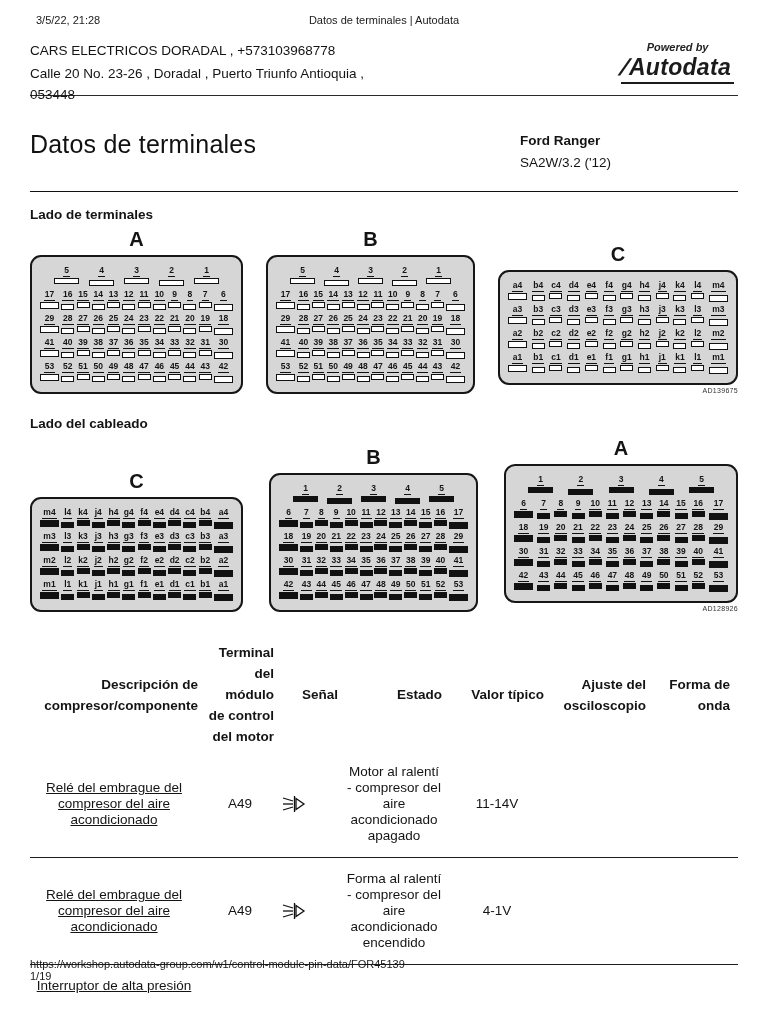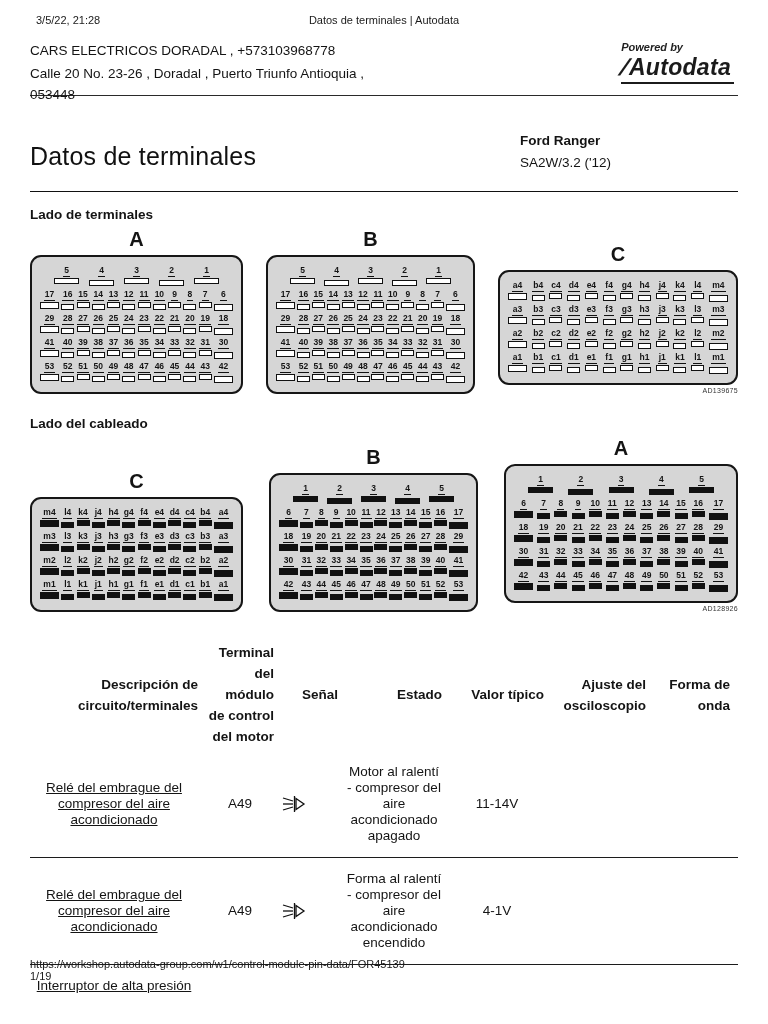--- a/index.html
+++ b/index.html
@@ -8,33 +8,33 @@
   .page { position:relative; width:768px; height:996px; padding:14px 30px 0 30px; overflow:hidden; }
 
   
   .meta { position:relative; height:15px; font-size:11px; color:#1a1a1a; }
   .meta .dt { position:absolute; left:6px; top:0; }
   .meta .doc { position:absolute; left:50%; transform:translateX(-50%); top:0; }
 
   
   .shopRow { display:flex; justify-content:space-between; margin-top:10px; }
   .shop { font-size:13.5px; line-height:23px; }
-  .logoBlock { text-align:left; margin-top:2px; padding-right:4px; }
+  .logoBlock { text-align:center; margin-top:2px; padding-right:4px; }
   .powered { font-size:11px; font-style:italic; font-weight:700; color:#222; }
   .brand { display:inline-block; font-size:23px; font-weight:800; font-style:italic; letter-spacing:.3px; color:#1b1b1b; border-bottom:2.5px solid #1b1b1b; padding:0 3px 1px 0; margin-top:1px; }
   .brand .slash { display:inline-block; transform:skewX(-18deg); font-weight:800; margin-right:1px; }
 
   
   .strikeRow { position:relative; height:23px; }
   .strikeRow .line { position:absolute; left:0; right:0; top:10px; border-top:1.8px solid #2a2a2a; }
   .strikeRow .txt { position:relative; font-size:13.5px; }
 
   
   .titleRow { display:flex; justify-content:space-between; margin-top:22px; }
-  h1.title { font-size:25px; font-weight:400; letter-spacing:.2px; color:#111;margin-top:12px; }
+  h1.title { font-size:25px; font-weight:400; letter-spacing:.2px; color:#111; }
   .vehicle { width:218px; font-size:13.5px; line-height:22px; padding-top:0; }
   .vehicle .veh { font-weight:700; }
   .titleRule { border:none; border-top:1.6px solid #111; margin-top:17px; }
 
   .secHead { font-size:13.5px; font-weight:700; margin-top:15px; }
 
   
   .diagram { display:flex; justify-content:space-between; align-items:flex-end; margin-top:6px; min-height:136px; }
   .conn-wrap { display:flex; flex-direction:column; align-items:center; }
   .conn-label { font-size:20px; font-weight:700; margin-bottom:4px; }
@@ -1437,21 +1437,21 @@
       <col class="col-desc">
         <col class="col-term">
         <col class="col-sig">
         <col class="col-est">
       <col class="col-val">
         <col class="col-adj">
         <col class="col-fon">
     </colgroup>
     <thead>
       <tr>
-        <th>Descripción de circuito/terminales</th>
+        <th>Descripción de compresor/componente</th>
         <th>Terminal del módulo de control del motor</th>
         <th>Señal</th>
         <th>Estado</th>
         <th>Valor típico</th>
         <th>Ajuste del osciloscopio</th>
         <th>Forma de onda</th>
       </tr>
     </thead>
     <tbody>
         <tr>

